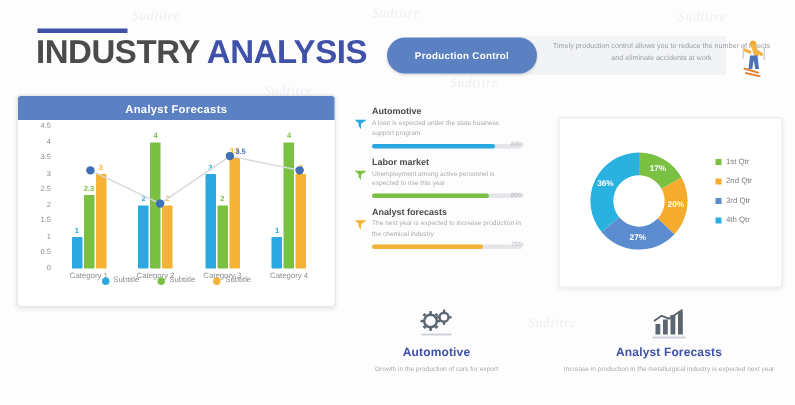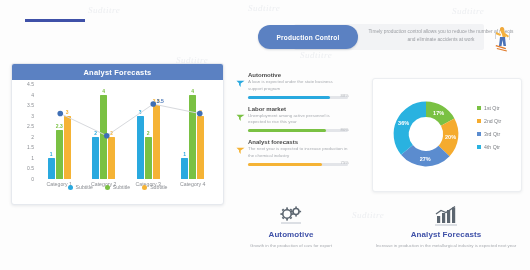--- a/index.html
+++ b/index.html
@@ -93,20 +93,21 @@
 <div class="page">
 
   <div class="wm" style="left:88px;top:5px;">Sudtitre</div>
   <div class="wm" style="left:248px;top:3px;">Sudtitre</div>
   <div class="wm" style="left:452px;top:6px;">Sudtitre</div>
   <div class="wm" style="left:176px;top:55px;">Sudtitre</div>
   <div class="wm" style="left:300px;top:50px;">Sudtitre</div>
   <div class="wm" style="left:352px;top:210px;">Sudtitre</div>
 
   <div class="title-rule"></div>
+  <div class="title"><span>INDUSTRY </span><span class="hl">ANALYSIS</span></div>
 
   <div class="banner">
     <div class="banner-bg"></div>
     <div class="pc-pill">
       <span class="pc-pill-txt">Production Control</span>
     </div>
     <div class="banner-txt">Timely production control allows you to reduce the number of rejects and eliminate accidents at work</div>
     <div class="skier">
       <svg viewBox="0 0 30 32" width="30" height="32">
         <path d="M18 5 a2.2 2.2 0 1 0 0.1 0" fill="#f0a93c"></path>

